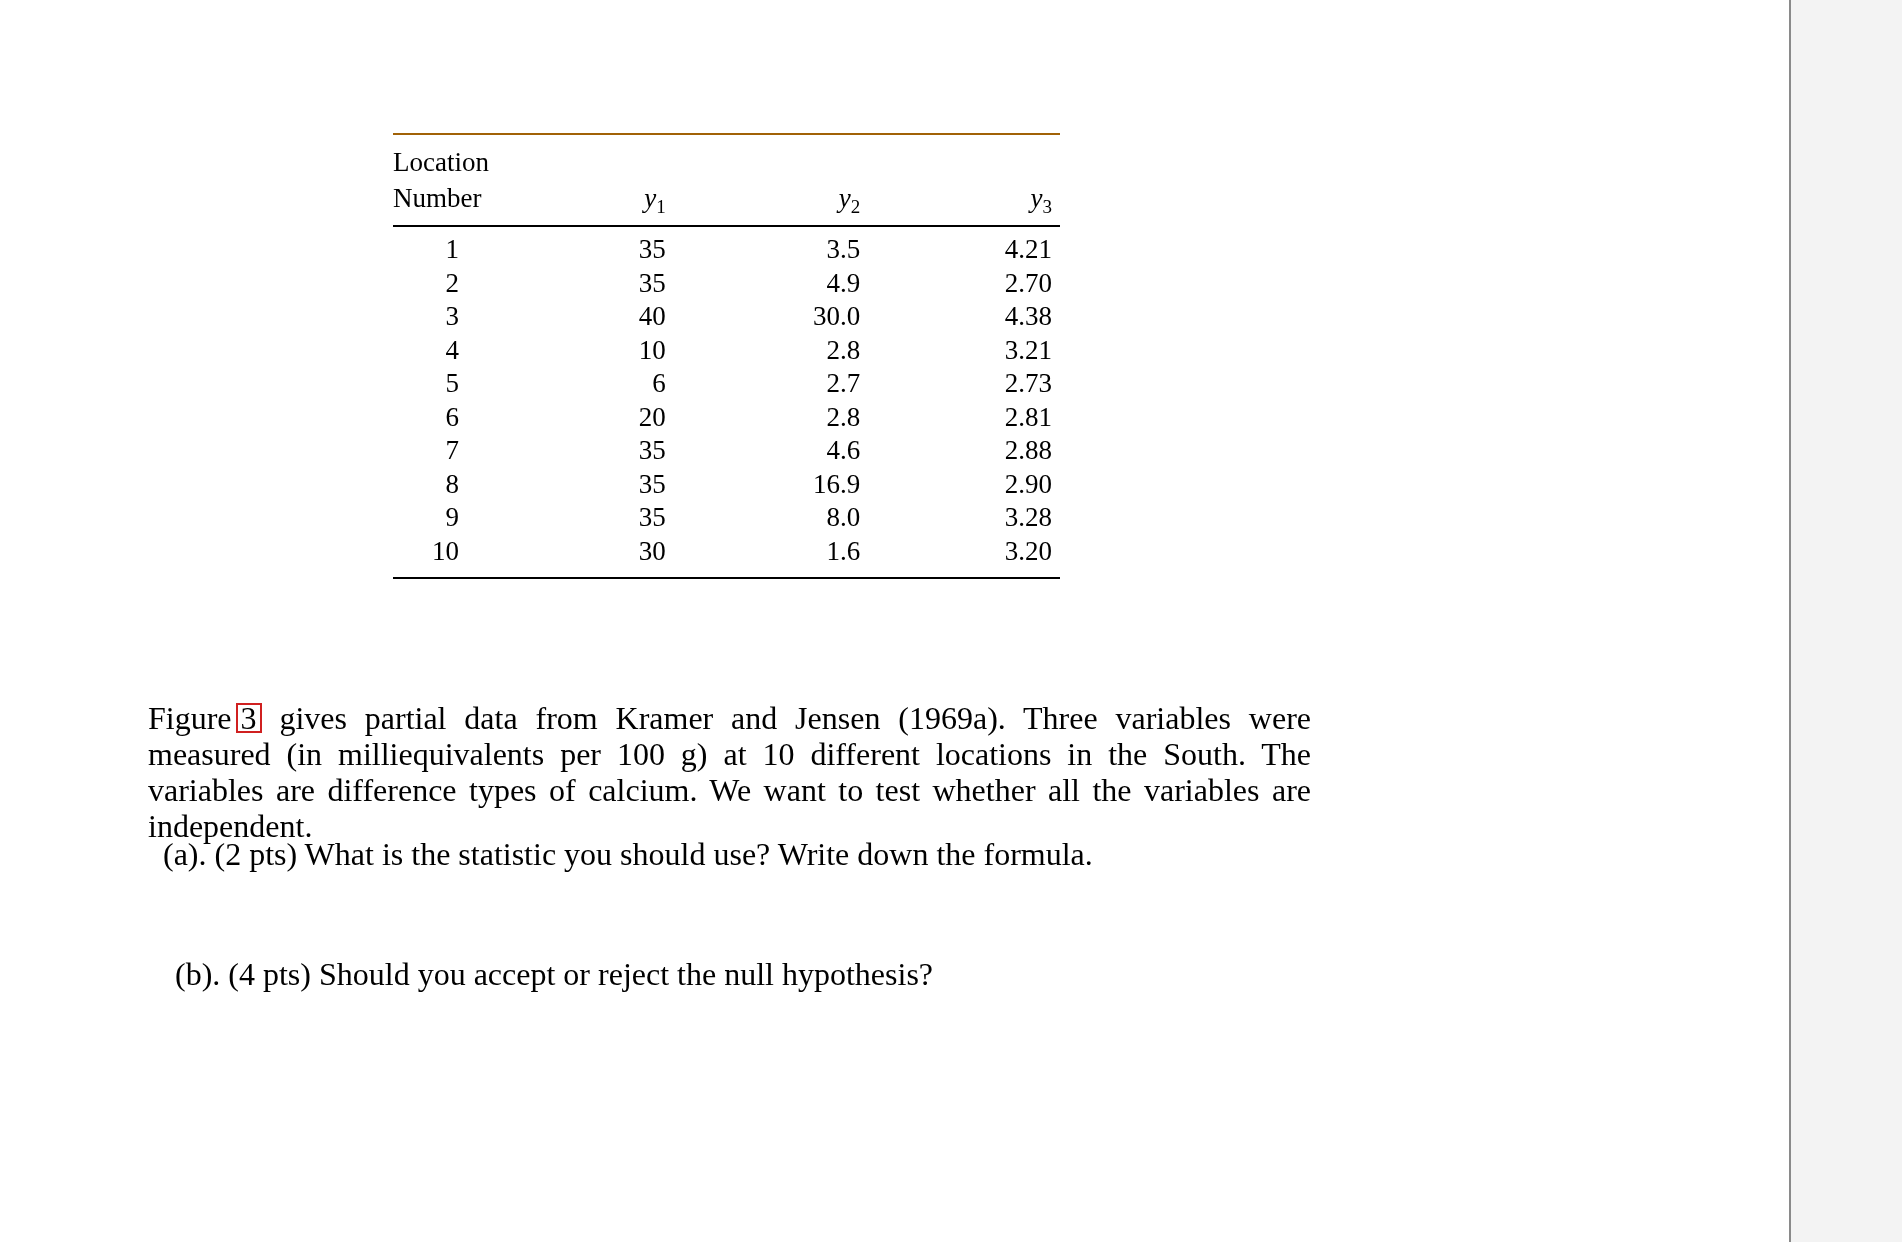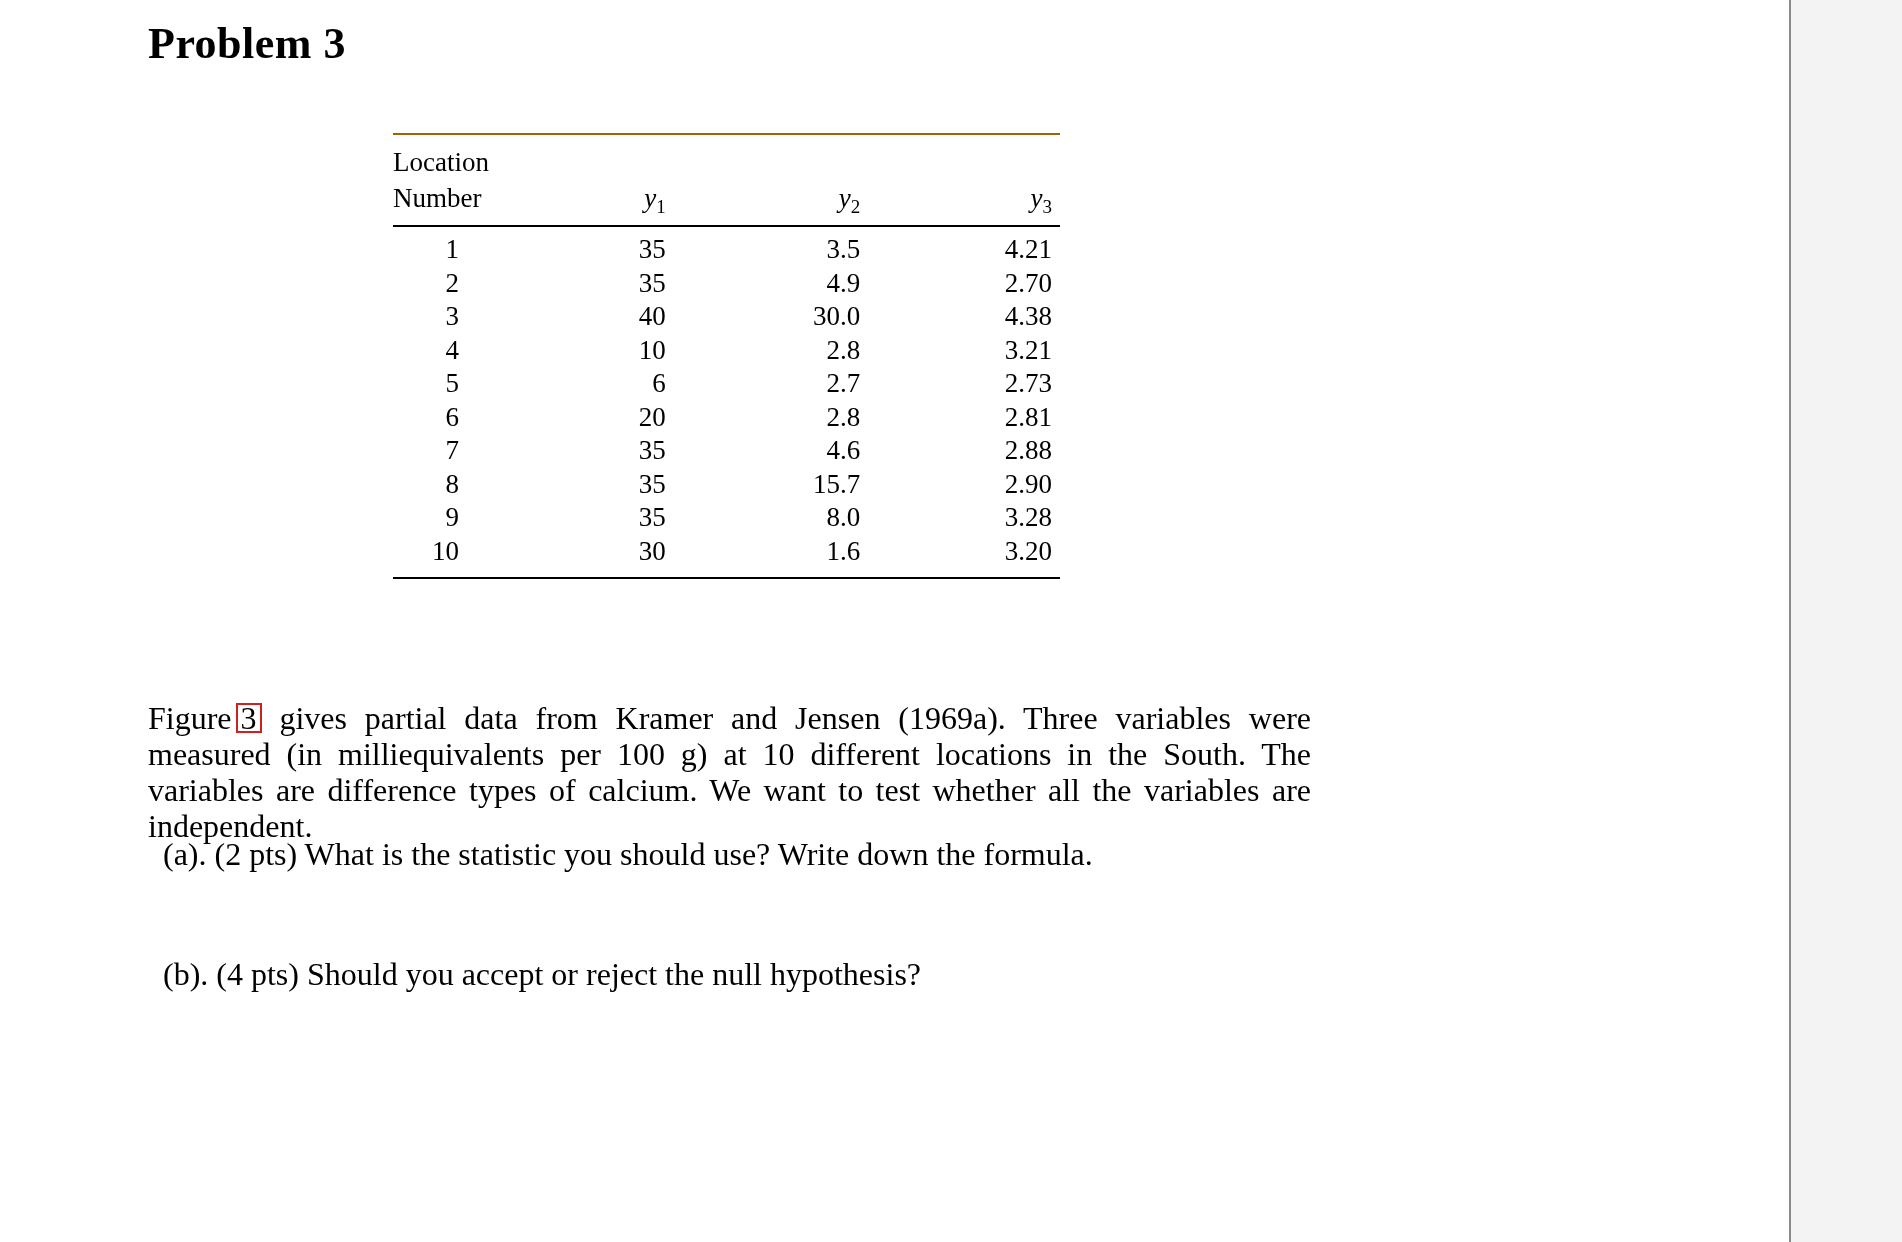--- a/index.html
+++ b/index.html
@@ -89,28 +89,27 @@
     cursor: pointer;
   }
   .q-item {
     position: absolute;
     left: 163px;
     font-size: 32px;
     line-height: 36px;
   }
   .q-a  { top: 836px; }
   .q-b1 { top: 896px; }
-  .q-b2 { top: 956px; }
+  .q-b2 { top: 956px; margin-left: 12px; }
 </style>
 </head>
 <body>
 
 <div class="page">
 
-  <h1 class="doc-title">Problem 3</h1>
 
   <div class="table-wrap">
     <table class="figure-table">
       <colgroup>
           <col class="c0">
           <col class="c1">
           <col class="c2">
           <col class="c3">
         </colgroup>
       <thead>
@@ -163,21 +162,21 @@
         </tr>
         <tr>
           <td class="loc">7</td>
           <td>35</td>
           <td>4.6</td>
           <td>2.88</td>
         </tr>
         <tr>
           <td class="loc">8</td>
           <td>35</td>
-          <td>15.7</td>
+          <td>16.9</td>
           <td>2.90</td>
         </tr>
         <tr>
           <td class="loc">9</td>
           <td>35</td>
           <td>8.0</td>
           <td>3.28</td>
         </tr>
         <tr>
           <td class="loc">10</td>

